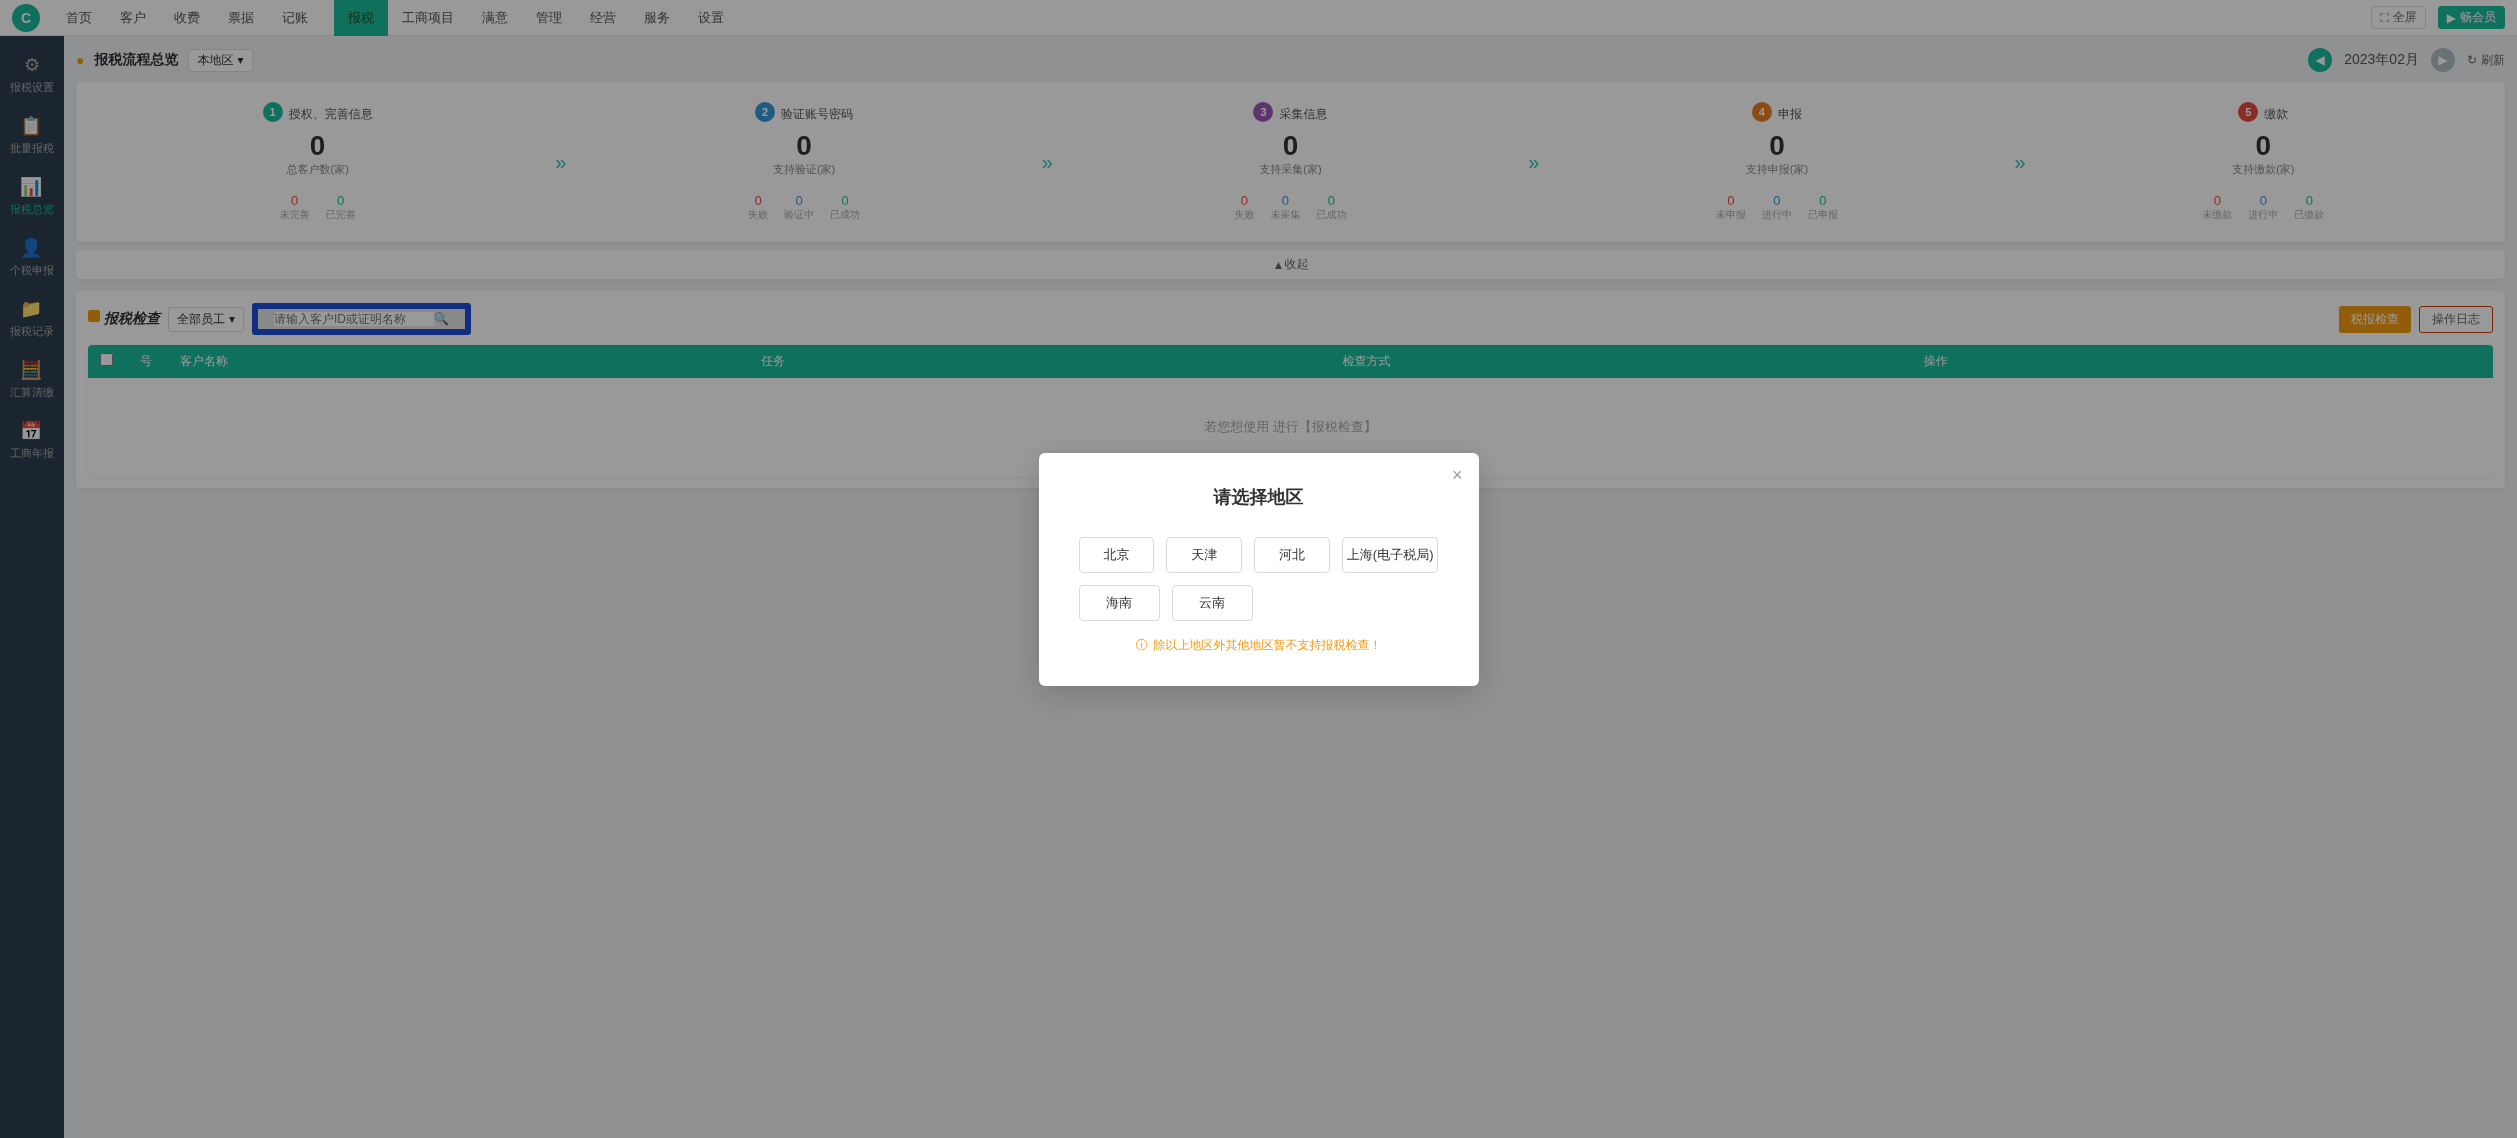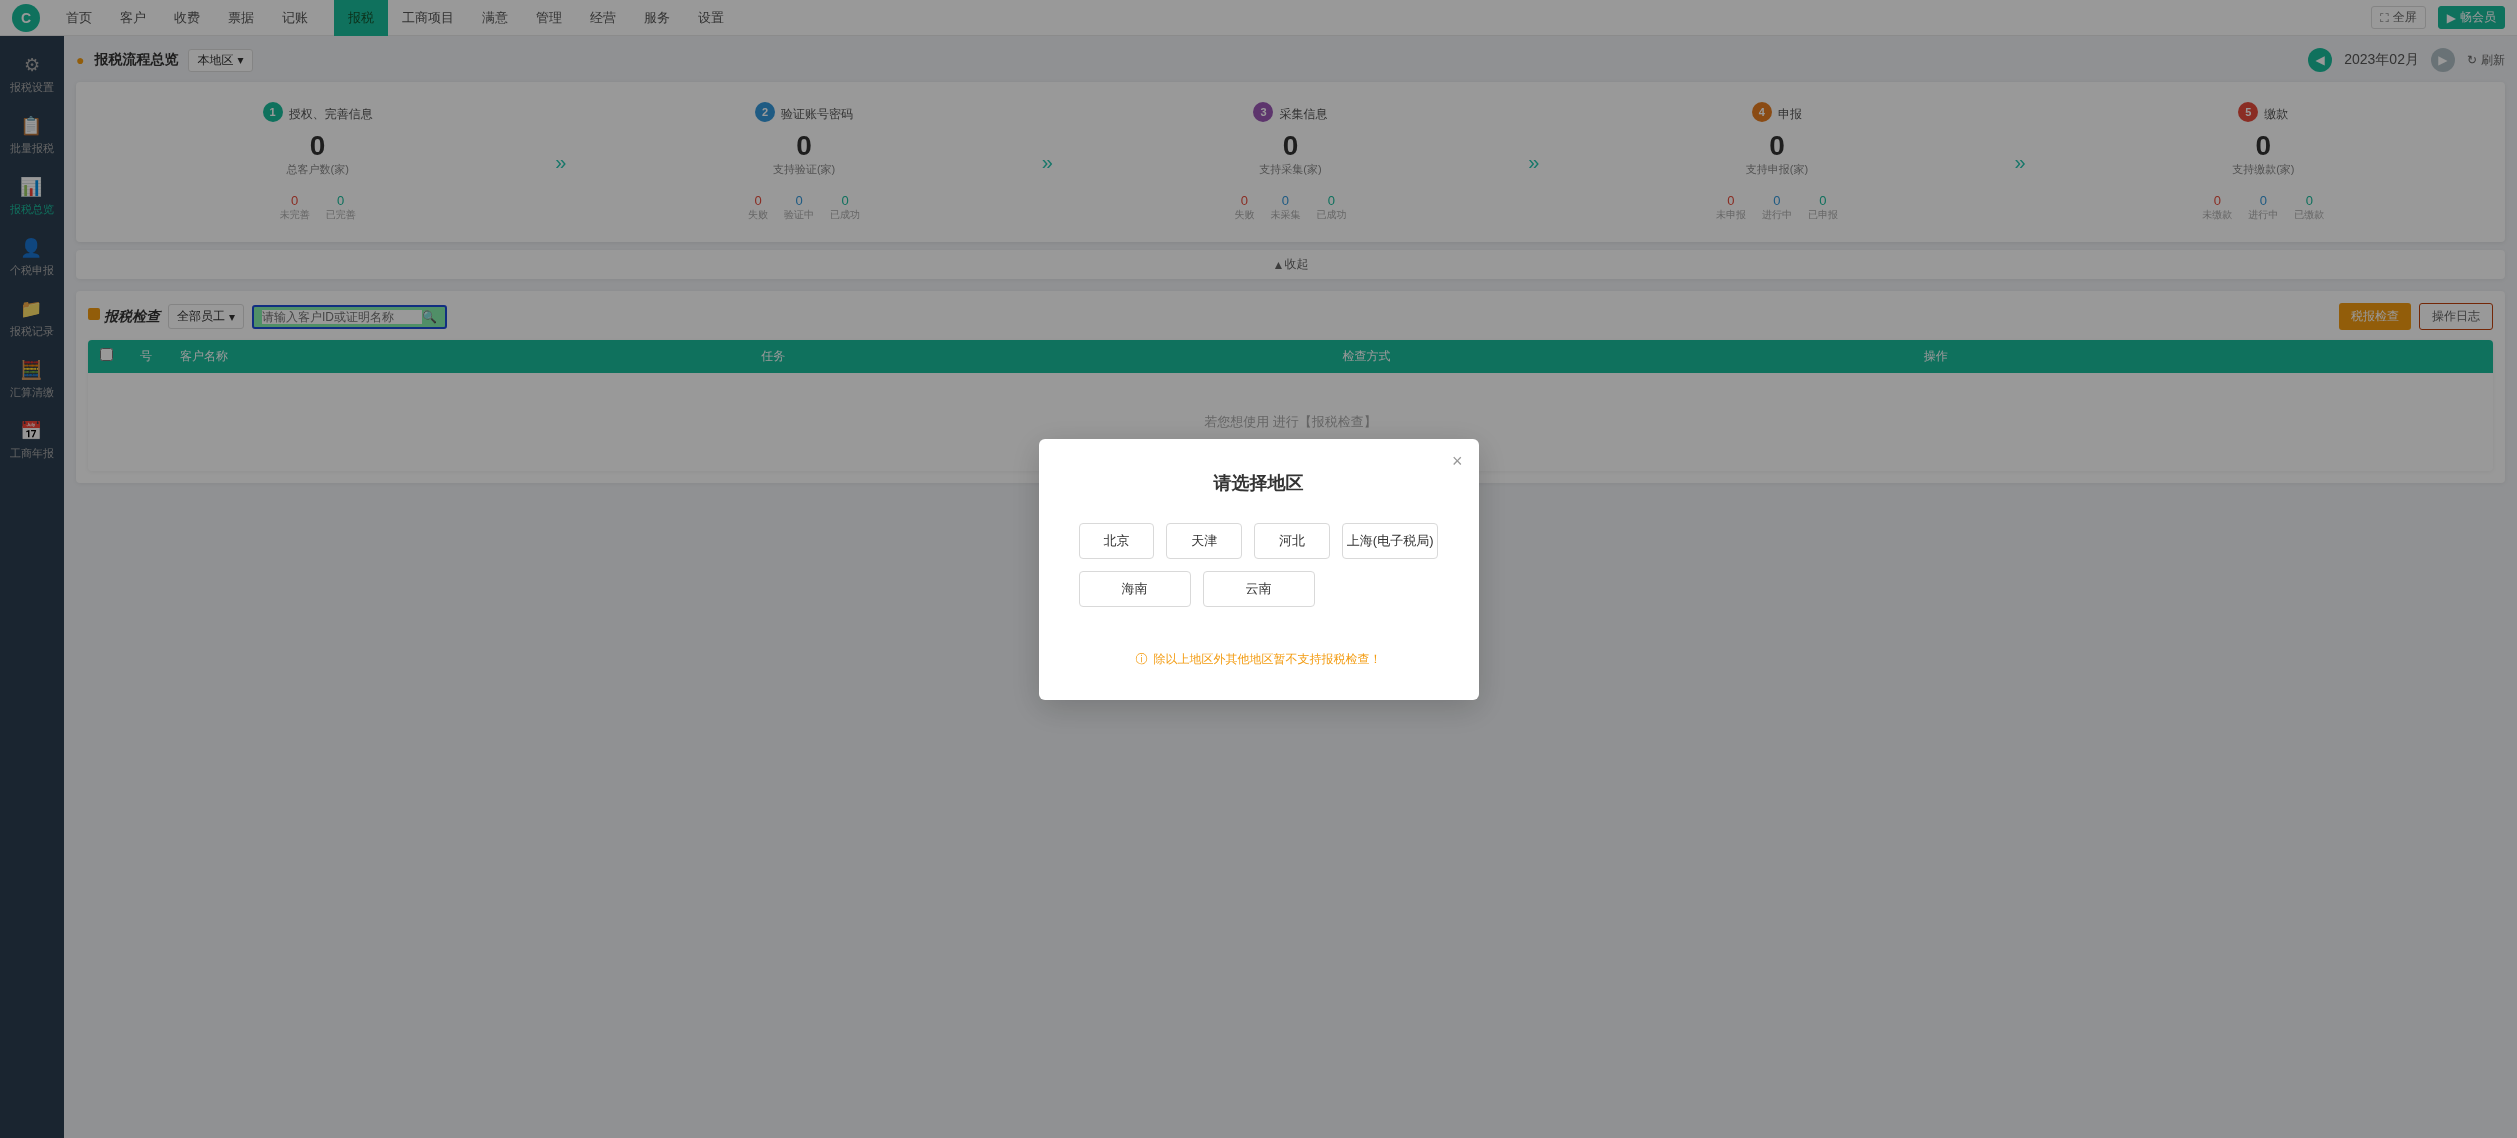--- a/index.html
+++ b/index.html
@@ -101,22 +101,22 @@
       background: #fff; color: #666; border: 1px solid #c2410c;
       border-radius: 3px; padding: 4px 12px; cursor: pointer; font-size: 12px;
     }
     .filter-select {
       display: flex; align-items: center; gap: 4px;
       background: #fff; border: 1px solid #ddd; border-radius: 3px;
       padding: 3px 8px; font-size: 12px; cursor: pointer;
     }
     .search-input-wrap {
       display: flex; align-items: center;
-      background: #86efac; border: 2px solid #1d4ed8; border-radius: 3px;
-      padding: 3px 8px;
+      background: #e5e5e5; border: 6px solid #1d4ed8; border-radius: 3px;
+      padding: 3px 16px;
     }
     .search-input-wrap input {
       border: none; outline: none; font-size: 12px; width: 160px;
     }
 
     
     .table-wrap {
       background: #fff; border-radius: 4px;
       box-shadow: 0 1px 4px rgba(0,0,0,0.06); overflow: hidden;
     }
@@ -145,21 +145,21 @@
     .modal-close {
       position: absolute; top: 12px; right: 16px;
       font-size: 18px; cursor: pointer; color: #999;
     }
     .modal-title {
       font-size: 18px; font-weight: bold; text-align: center;
       margin-bottom: 28px; color: #333;
     }
     .region-grid { display: grid; grid-template-columns: repeat(4, 1fr); gap: 12px; margin-bottom: 12px; }
     .region-grid-row2 { display: grid; grid-template-columns: repeat(4, 1fr); gap: 12px; margin-bottom: 12px; }
-    .region-grid-row3 { display: grid; grid-template-columns: repeat(3, 1fr); gap: 12px; margin-bottom: 16px; }
+    .region-grid-row3 { display: grid; grid-template-columns: repeat(4, 1fr); gap: 12px; margin-bottom: 16px; }
     .region-btn {
       border: 1px solid #d9d9d9; border-radius: 4px;
       padding: 8px 4px; text-align: center; cursor: pointer;
       font-size: 13px; color: #333; background: #fff;
       white-space: nowrap;
     }
     .region-btn.empty { border: none; background: transparent; cursor: default; }
     .warning-text {
       display: flex; align-items: center; gap: 6px;
       color: #f39c12; font-size: 12px; justify-content: center;

